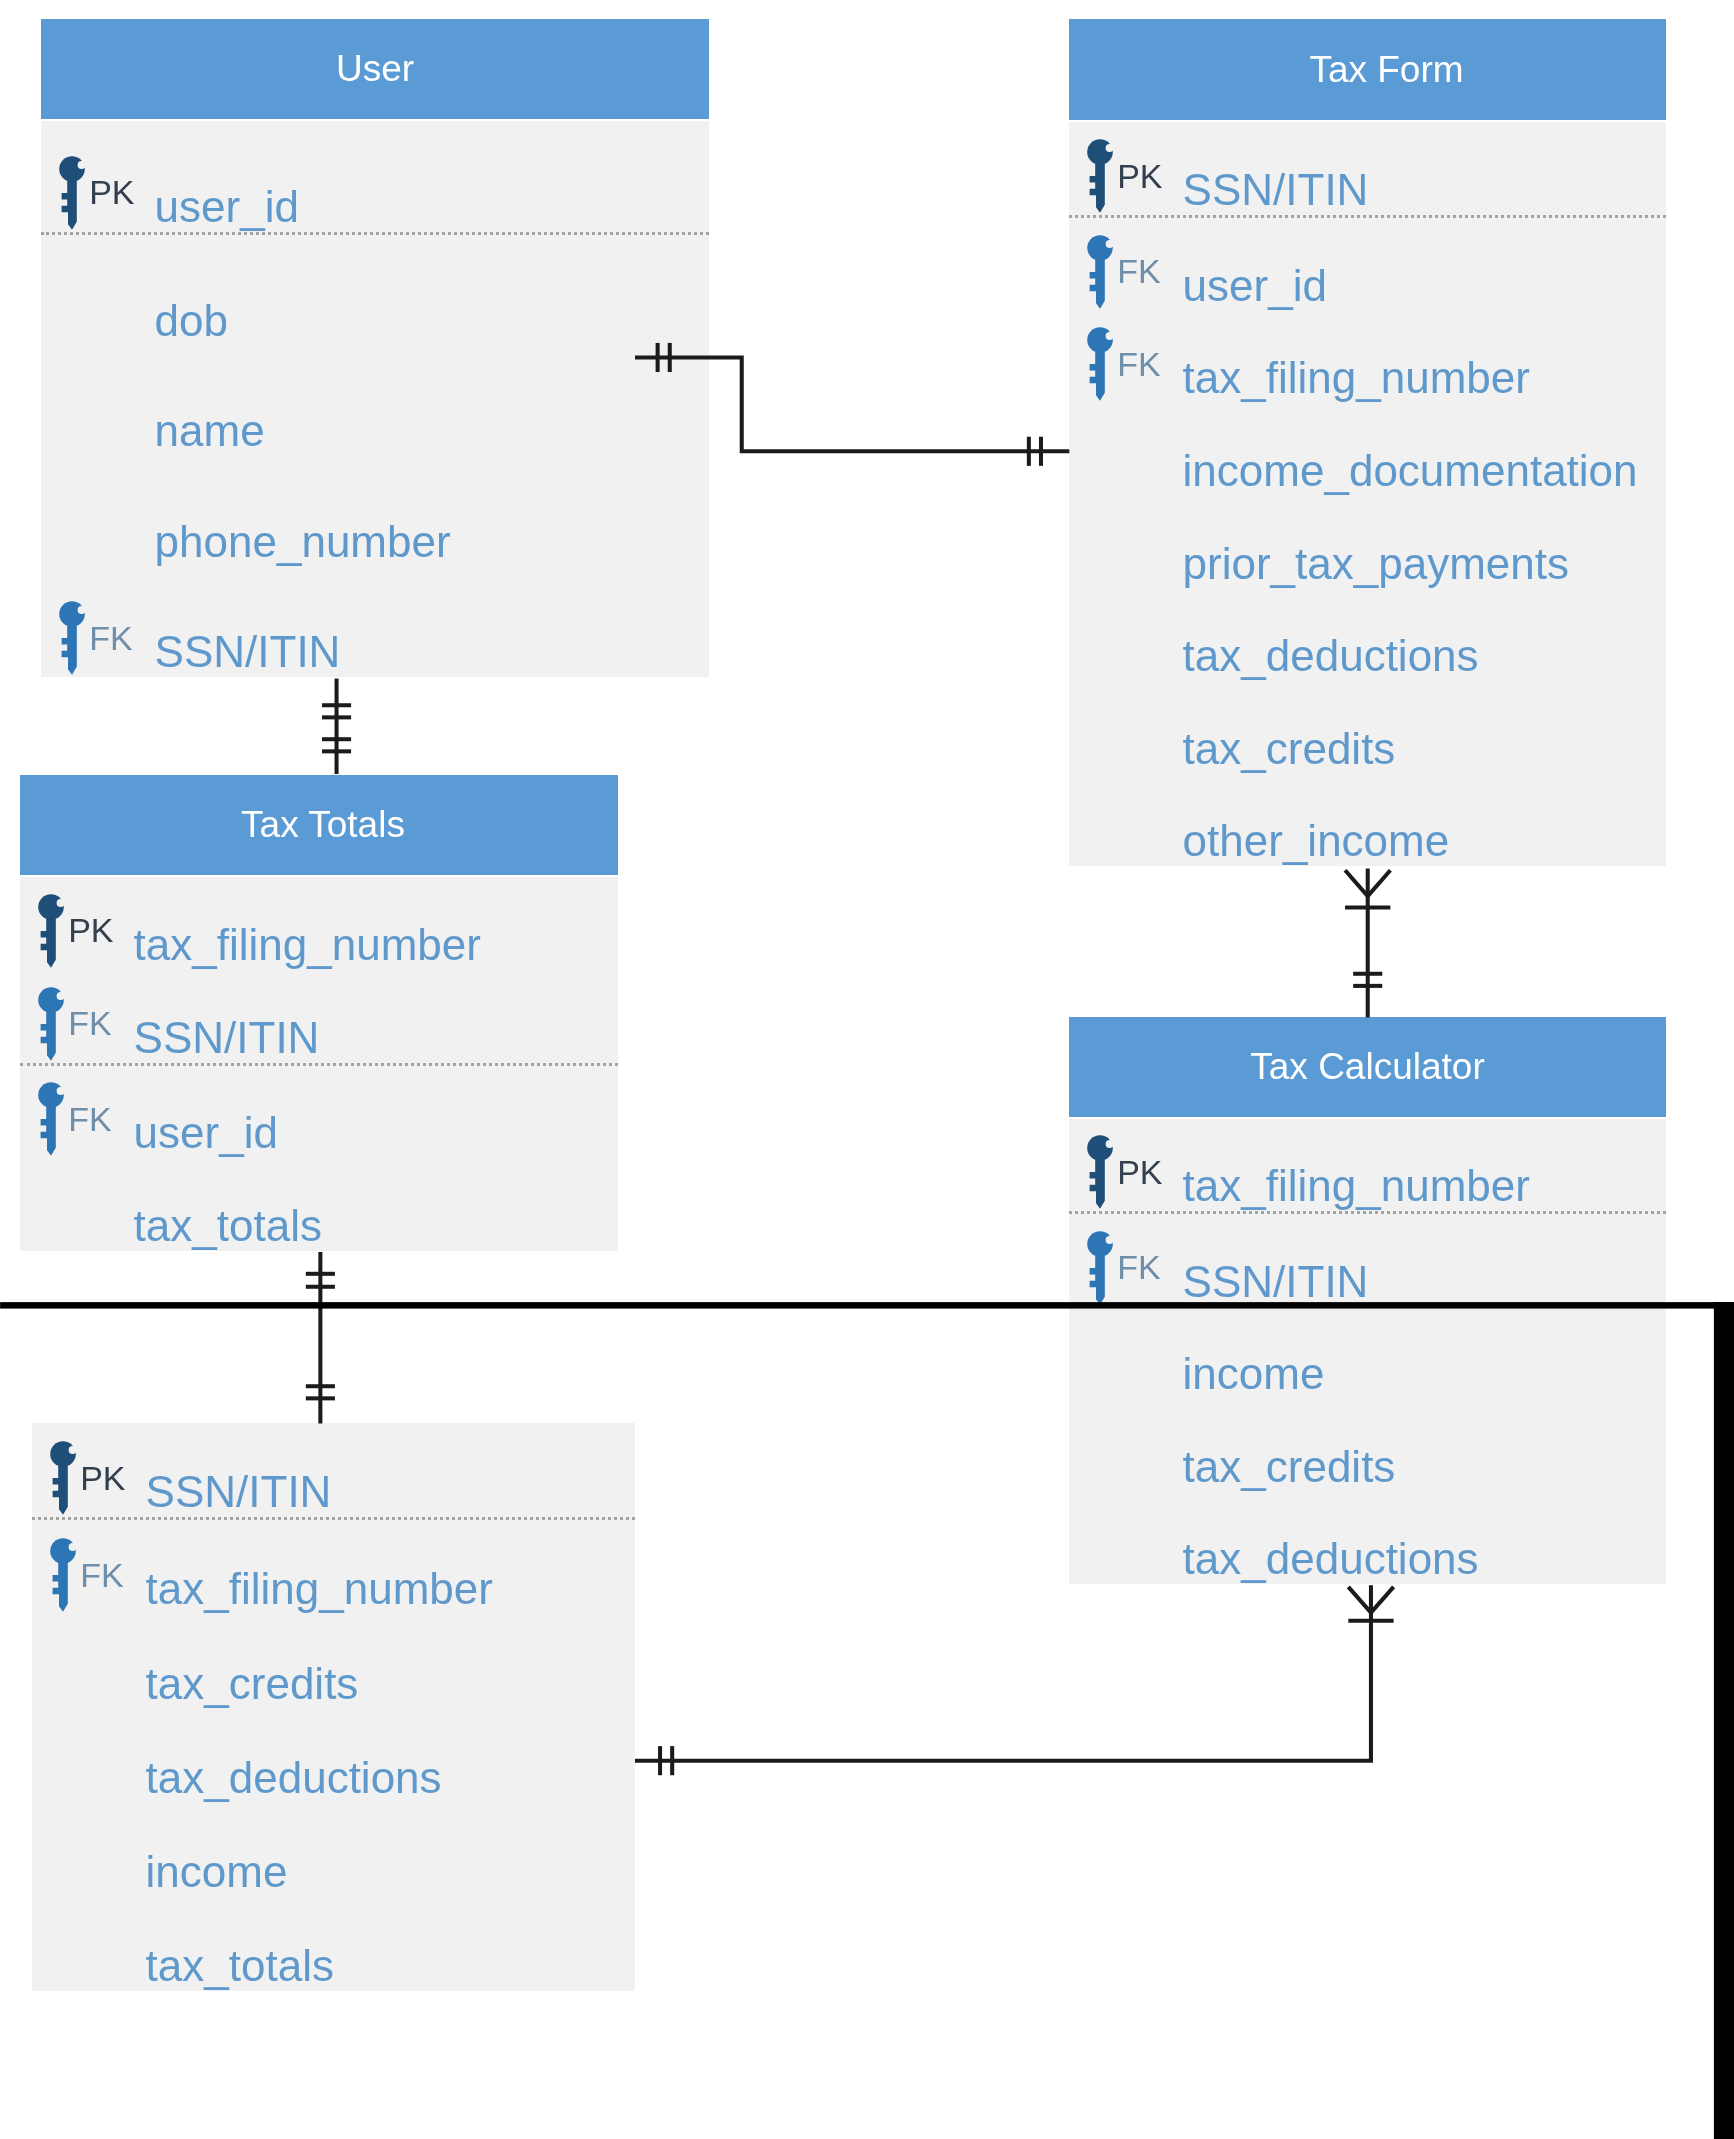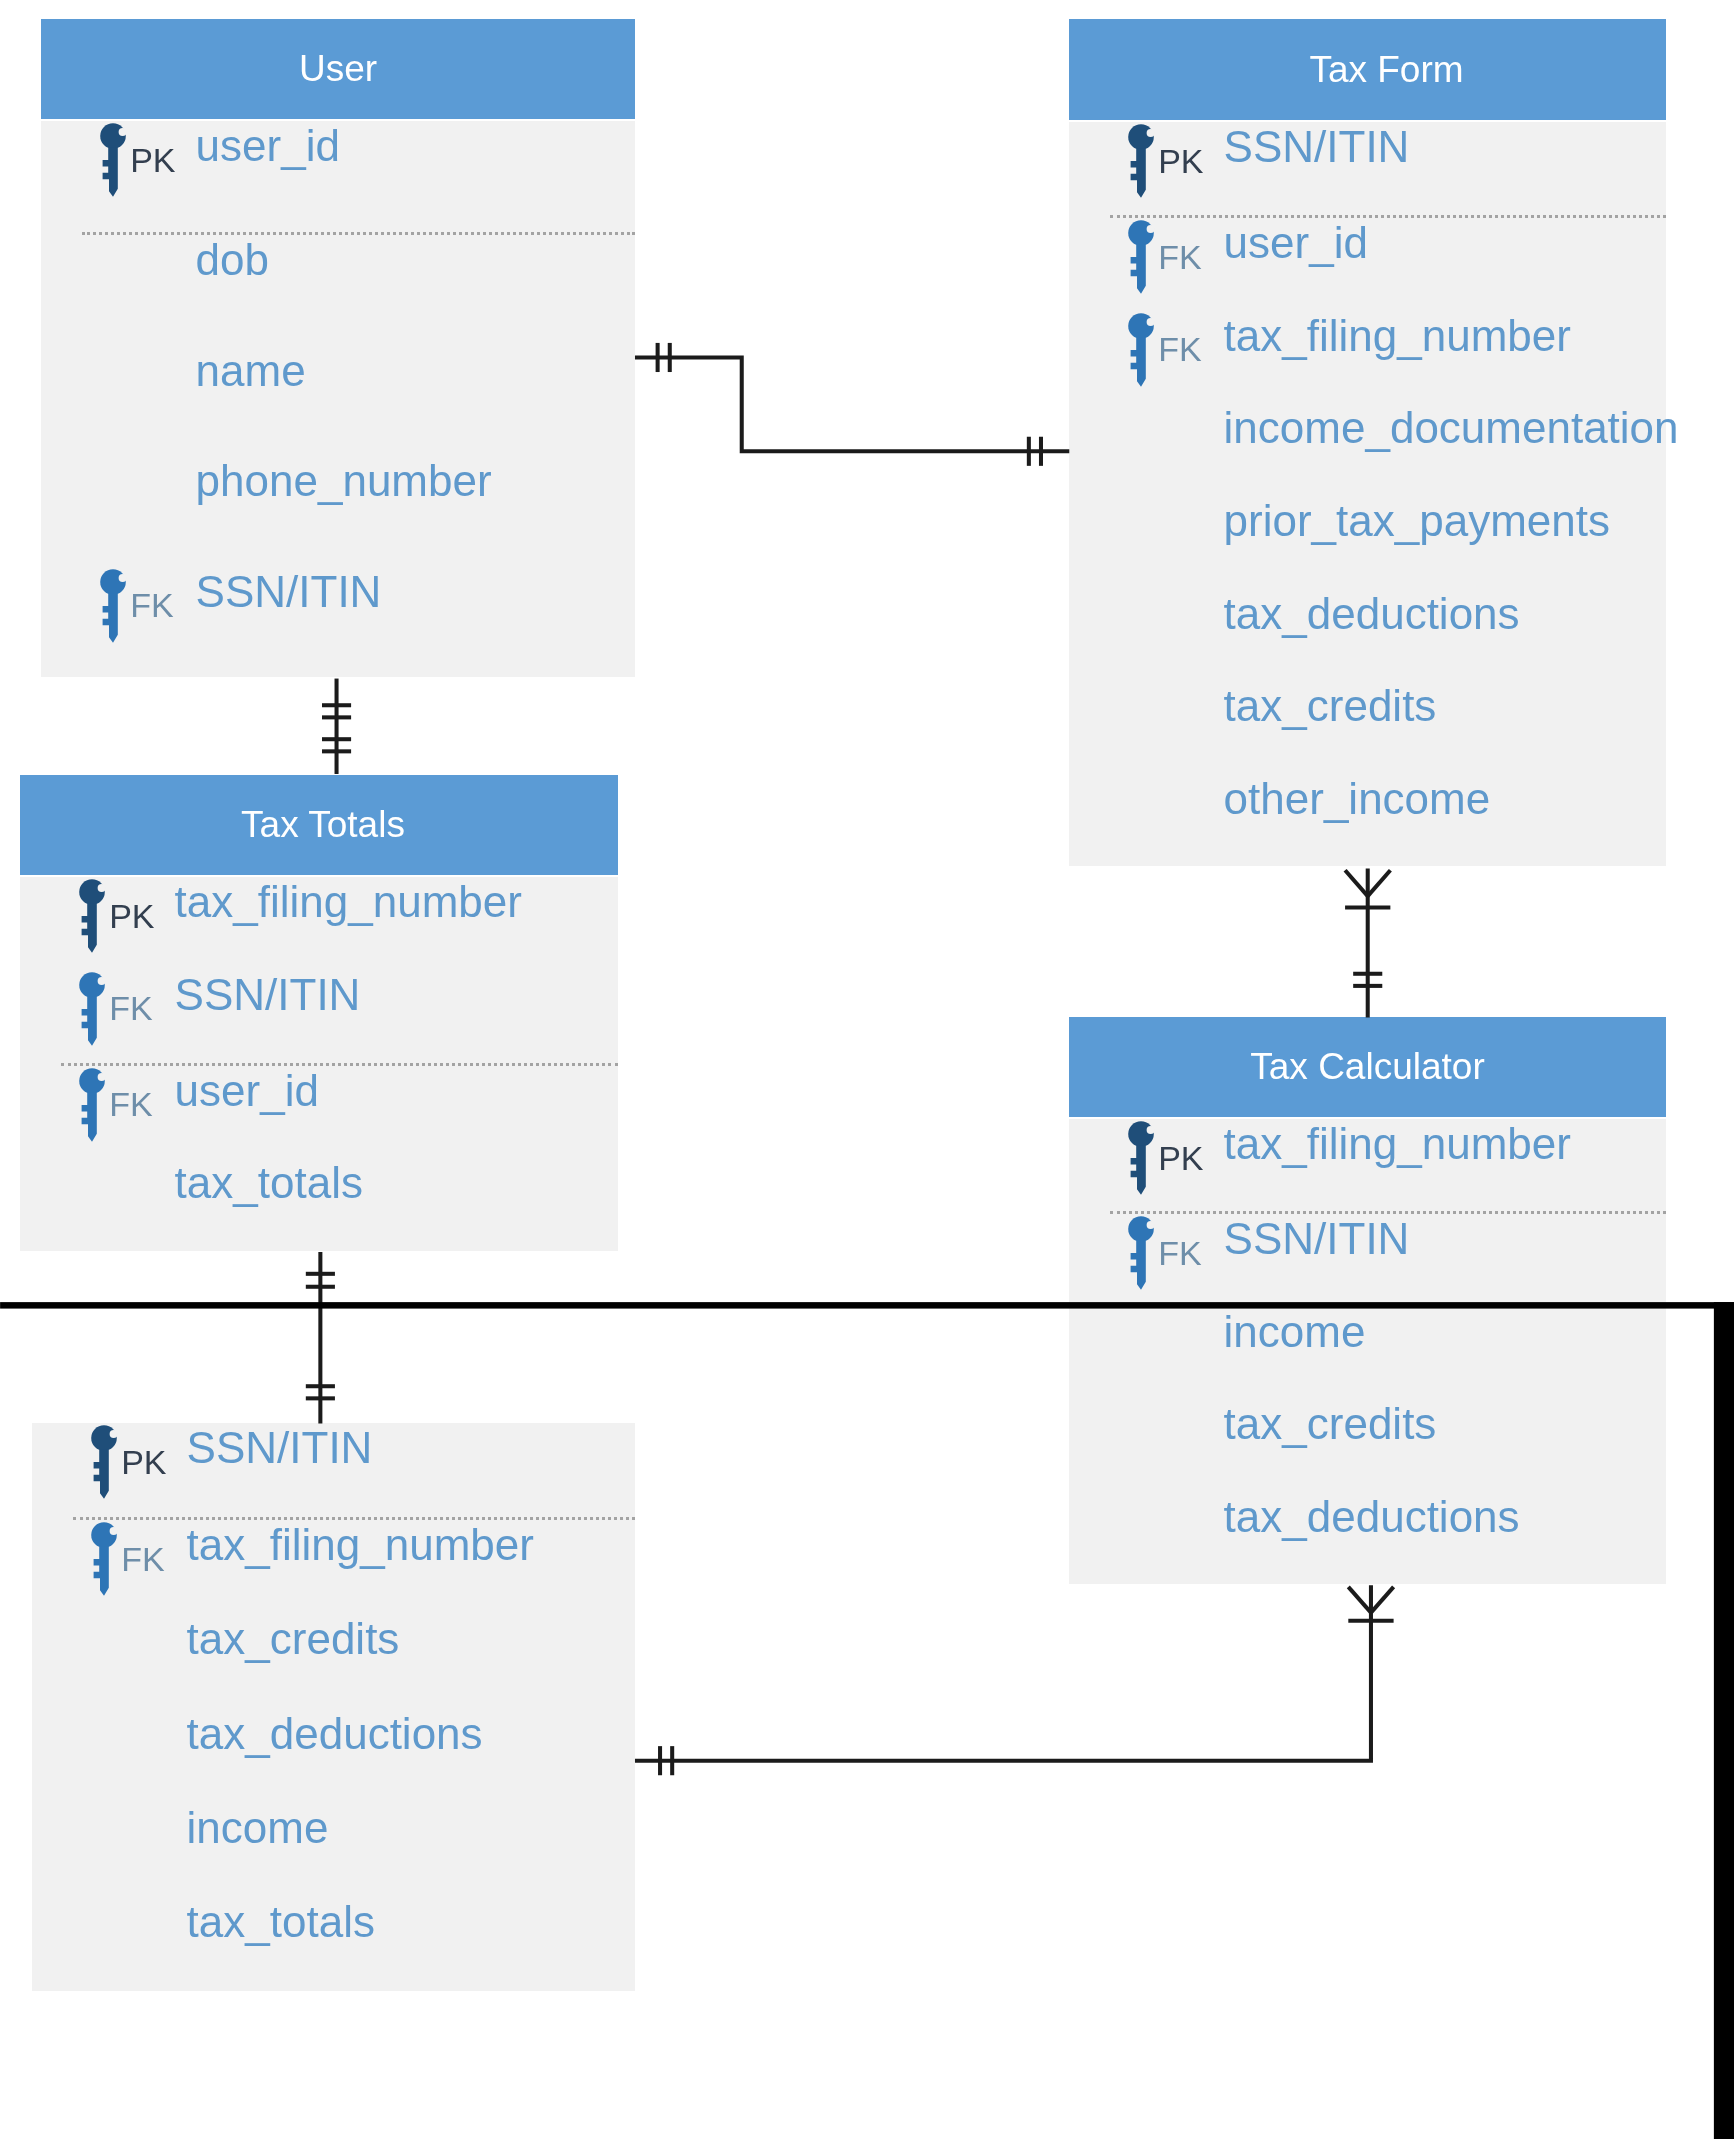--- a/index.html
+++ b/index.html
@@ -2,21 +2,21 @@
 <html style="font-size:13px"><head>
 <meta charset="utf-8">
 <style>
   html,body{margin:0;padding:0;background:#ffffff;}
   #canvas{position:relative;width:1735px;height:2140px;background:#ffffff;overflow:hidden;
           font-family:"Liberation Sans", sans-serif;}
   .etable{position:absolute;}
   .ehead{background:#5b9bd5;color:#ffffff;text-align:center;font-size:37px;
          display:flex;align-items:center;justify-content:center;border-bottom:2.4px solid #ffffff;}
   .tbody{background:#f1f1f1;display:flex;flex-direction:column;}
-  .trow{flex:1 1 0;display:flex;align-items:flex-start;box-sizing:border-box;margin-left:41px;}
+  .trow{flex:1 1 0;display:flex;align-items:flex-end;box-sizing:border-box;}
   .trow.sep{border-bottom:3.2px dotted #a3a3a3;}
   .keycell{width:99px;padding-left:14.6px;display:flex;align-items:center;flex:0 0 auto;}
   .keyicon{width:32px;height:78px;flex:0 0 auto;}
   .keylabel{font-size:34px;margin-left:1.6px;}
   .pk .keylabel{color:#333f4f;}
   .fk .keylabel{color:#6e8ea9;}
   .fname{font-size:44px;color:#5f99cc;white-space:nowrap;}
   #overlay{position:absolute;left:0;top:0;pointer-events:none;}
 </style>
 </head>
@@ -27,21 +27,21 @@
   <svg width="0" height="0" style="position:absolute">
     <defs>
       <g id="key-shape">
         <circle cx="20" cy="18" r="16"></circle>
         <path d="M14 32 H26 V84 L20 94 L15 87 V72 H7 V64 H14 V56 H7 V48 H14 Z"></path>
         <circle cx="32" cy="13" r="5" fill="#f1f1f1"></circle>
       </g>
     </defs>
   </svg>
 
-  <div class="etable" style="left:41px;top:19.4px;width:594px;">
+  <div class="etable" style="left:41px;top:19.4px;width:668px;">
     <div class="ehead" style="height:100px;">
       <span>User</span>
     </div>
     <div class="tbody" style="height:556px;">
         <div class="trow sep pk">
           <span class="keycell">
             <svg class="keyicon" viewBox="0 0 40 96">
               <use href="#key-shape" fill="#1f4e79"></use>
             </svg>
             <span class="keylabel">PK</span>

